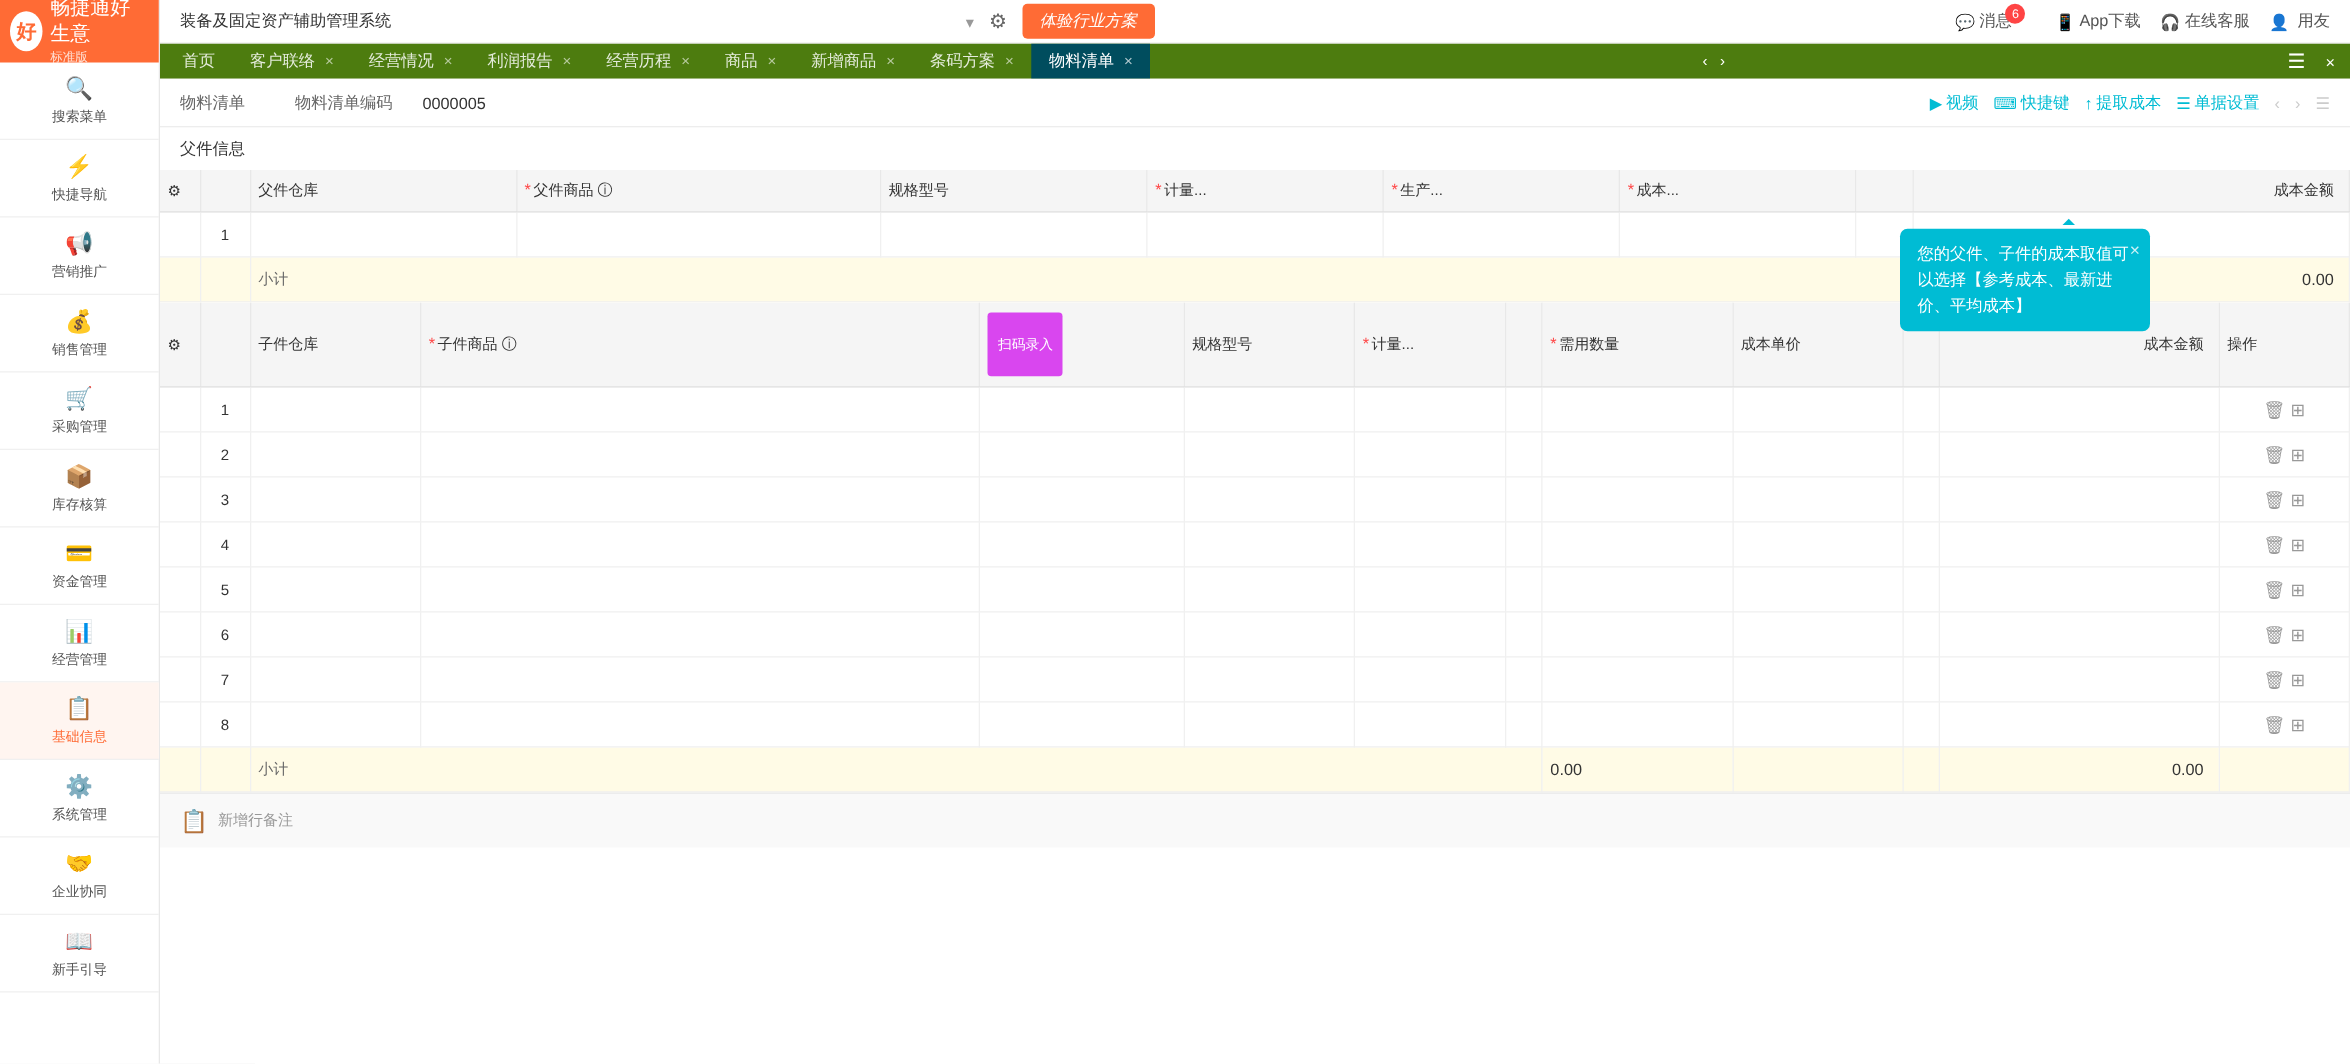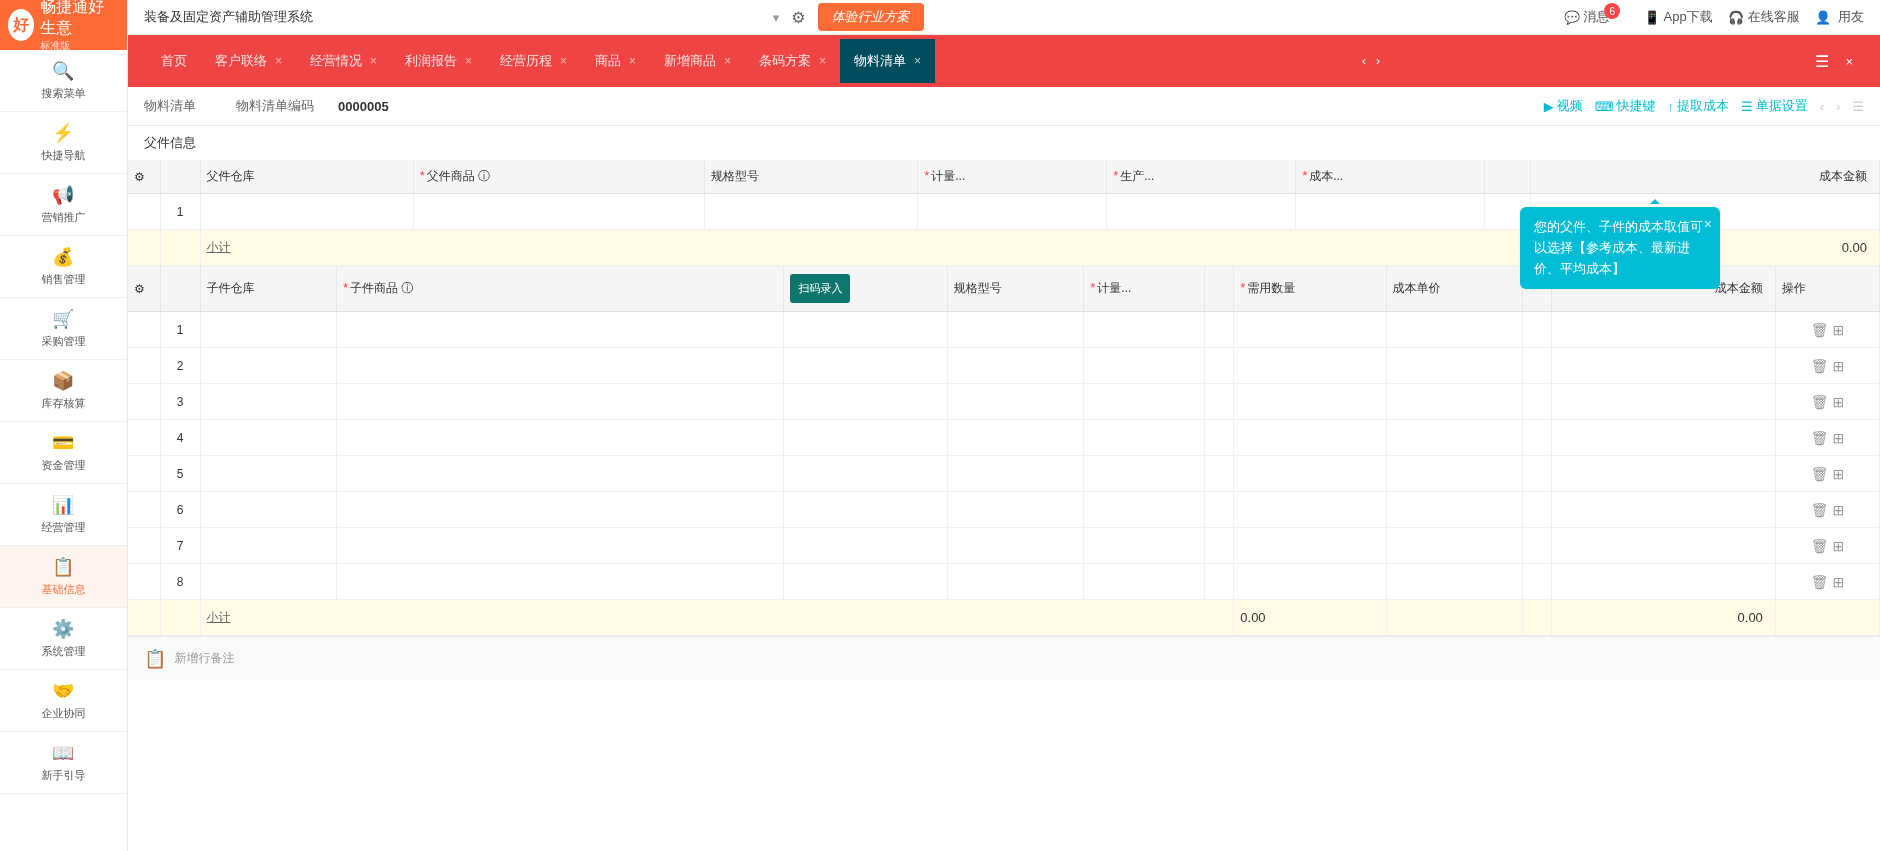--- a/index.html
+++ b/index.html
@@ -23,50 +23,50 @@
     .topbar { background: #fff; height: 35px; display: flex; align-items: center; padding: 0 16px; border-bottom: 1px solid #e8e8e8; gap: 12px; }
     .topbar-title { color: #333; font-size: 13px; flex: 1; }
     .topbar-actions { display: flex; align-items: center; gap: 16px; color: #555; font-size: 12px; }
     .topbar-actions span { cursor: pointer; display: flex; align-items: center; gap: 3px; }
     .topbar-user { display: flex; align-items: center; gap: 6px; cursor: pointer; }
     .notification-badge { background: #ff4444; color: #fff; border-radius: 50%; width: 16px; height: 16px; font-size: 10px; display: flex; align-items: center; justify-content: center; position: relative; top: -6px; left: -8px; }
     .topbar-trial { background: #ff6b35; color: #fff; border: none; border-radius: 4px; padding: 5px 14px; cursor: pointer; font-size: 13px; font-style: italic; }
     .gear-btn { color: #666; cursor: pointer; font-size: 16px; }
 
     
-    .nav-tabs { background: #ef4444; display: flex; align-items: center; height: 52px; padding: 0 19px; overflow: hidden; }
+    .nav-tabs { background: #4d7c0f; display: flex; align-items: center; height: 28px; padding: 0 4px; overflow: hidden; }
     .nav-tab { color: rgba(255,255,255,0.85); padding: 0 14px; height: 44px; display: flex; align-items: center; cursor: pointer; white-space: nowrap; font-size: 13px; gap: 4px; }
     .nav-tab.active { background: #004d5e; color: #fff; }
     .nav-tab .close-x { margin-left: 4px; font-size: 12px; opacity: 0.7; }
     .nav-close-all { margin-left: auto; color: #fff; cursor: pointer; font-size: 16px; padding: 0 8px; }
 
     
     .content { flex: 1; overflow-y: auto; background: #fff; padding: 0; }
 
     
     .page-header { display: flex; align-items: center; padding: 10px 16px; border-bottom: 1px solid #e8e8e8; gap: 16px; background: #fff; }
     .page-header-actions { margin-left: auto; display: flex; align-items: center; gap: 12px; color: #00bcd4; font-size: 12px; }
     .page-header-actions span { cursor: pointer; display: flex; align-items: center; gap: 3px; }
     .breadcrumb-item { color: #666; font-size: 13px; }
     .breadcrumb-sep { color: #ccc; margin: 0 4px; }
-    .doc-code { color: #333; font-weight: 700; }
+    .doc-code { color: #333; font-weight: 400; }
 
     
     .section-title { padding: 8px 16px; font-size: 13px; font-weight: 500; color: #333; background: #fff; }
 
     
     .data-table { width: 100%; border-collapse: collapse; }
     .data-table th { background: #f5f5f5; padding: 8px 6px; text-align: left; font-size: 12px; color: #333; font-weight: 500; border-bottom: 1px solid #e0e0e0; border-right: 1px solid #e8e8e8; white-space: nowrap; }
     .data-table td { padding: 6px; border-bottom: 1px solid #f0f0f0; border-right: 1px solid #f0f0f0; font-size: 12px; color: #333; height: 36px; }
     .data-table tr.subtotal td { background: #fffbe6; }
     .required-star { color: #ff4444; margin-right: 2px; }
     .col-num { width: 40px; text-align: center; }
     .col-settings { width: 32px; text-align: center; color: #999; }
-    .scan-btn { background: #0f766e; color: #fff; border: none; border-radius: 3px; padding: 7px 8px; font-size: 11px; cursor: pointer; text-align: center; }
-    .subtotal-label { color: #666; font-size: 12px; text-decoration: underline; }
+    .scan-btn { background: #d946ef; color: #fff; border: none; border-radius: 3px; padding: 18px 8px; font-size: 11px; cursor: pointer; text-align: center; }
+    .subtotal-label { color: #666; font-size: 12px; }
     .subtotal-val { color: #333; font-weight: 500; }
     .action-icons { display: flex; gap: 4px; align-items: center; justify-content: center; }
     .action-icon { color: #999; cursor: pointer; font-size: 14px; }
 
     
     .tooltip-popup { position: absolute; top: 120px; right: 160px; background: #00bcd4; color: #fff; border-radius: 6px; padding: 10px 14px; font-size: 12px; line-height: 1.6; max-width: 200px; z-index: 100; }
     .tooltip-popup::before { content: ''; position: absolute; top: -8px; right: 60px; border: 5px solid transparent; border-bottom-color: #00bcd4; border-top: none; }
     .tooltip-close { position: absolute; top: 6px; right: 8px; cursor: pointer; font-size: 14px; opacity: 0.8; }
 
     

